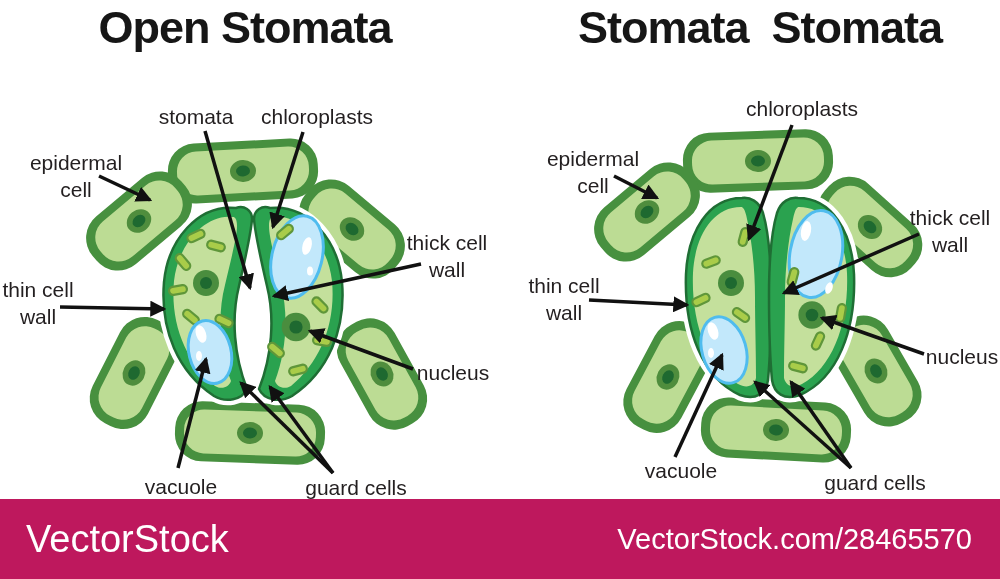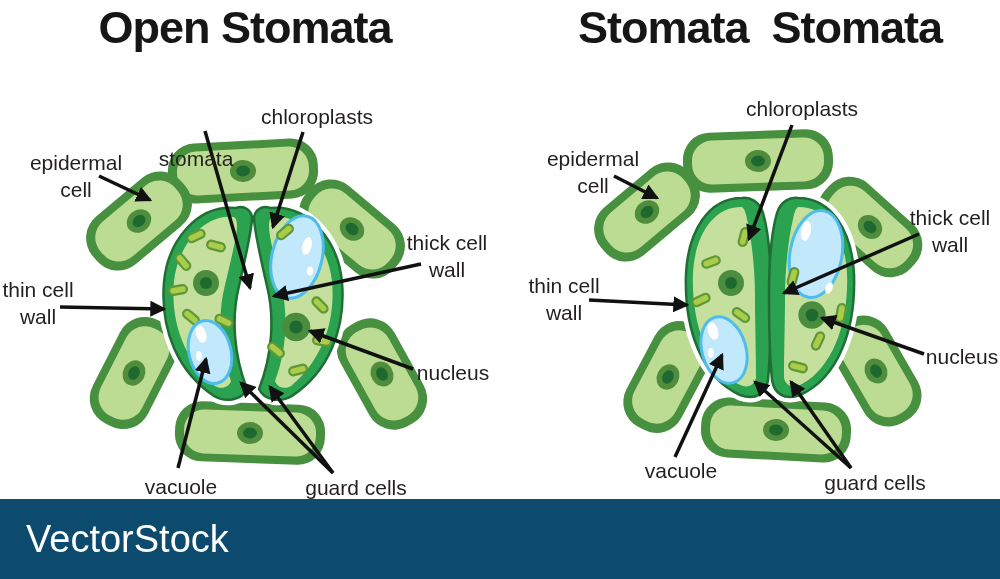--- a/index.html
+++ b/index.html
@@ -13,39 +13,39 @@
     white-space:pre;
   }
   #title-open{left:245px;}
   #title-closed{left:760px;}
   svg{position:absolute;left:0;top:0;}
   .lbl{
     position:absolute;transform:translate(-50%,-50%);
     font-size:21px;color:#231f20;text-align:center;line-height:1.3;white-space:normal;
   }
   
-  #o-stomata{left:196px;top:117px;margin-top:42px;}
+  #o-stomata{left:196px;top:117px;}
   #o-chloroplasts{left:317px;top:117px;}
   #o-epidermal{left:76px;top:176px;width:100px;}
   #o-thin{left:38px;top:303px;width:82px;}
   #o-thick{left:447px;top:256px;width:92px;}
   #o-nucleus{left:453px;top:373px;}
   #o-vacuole{left:181px;top:487px;}
   #o-guard{left:356px;top:488px;}
   
   #c-chloroplasts{left:802px;top:109px;}
   #c-epidermal{left:593px;top:172px;width:100px;}
   #c-thin{left:564px;top:299px;width:82px;}
   #c-thick{left:950px;top:231px;width:92px;}
   #c-nucleus{left:962px;top:357px;}
   #c-vacuole{left:681px;top:471px;}
   #c-guard{left:875px;top:483px;}
   
   #footer{
-    position:absolute;left:0;top:499px;width:1000px;height:80px;background:#0c4a6e;
+    position:absolute;left:0;top:499px;width:1000px;height:80px;background:#be185d;
     display:flex;align-items:center;justify-content:space-between;
   }
   #footer .brand{color:#ffffff;font-size:38px;letter-spacing:0;padding-left:26px;line-height:1;}
   #footer .url{color:#ffffff;font-size:29px;padding-right:28px;line-height:1;}
 </style>
 </head>
 <body>
 
 <div id="stage">
 
@@ -203,15 +203,16 @@
   <div class="lbl" id="c-chloroplasts">chloroplasts</div>
   <div class="lbl" id="c-epidermal">epidermal cell</div>
   <div class="lbl" id="c-thin">thin cell wall</div>
   <div class="lbl" id="c-thick">thick cell wall</div>
   <div class="lbl" id="c-nucleus">nucleus</div>
   <div class="lbl" id="c-vacuole">vacuole</div>
   <div class="lbl" id="c-guard">guard cells</div>
 
   <div id="footer">
     <span class="brand">VectorStock</span>
+    <span class="url">VectorStock.com/28465570</span>
   </div>
 
 </div>
 
 </body></html>

